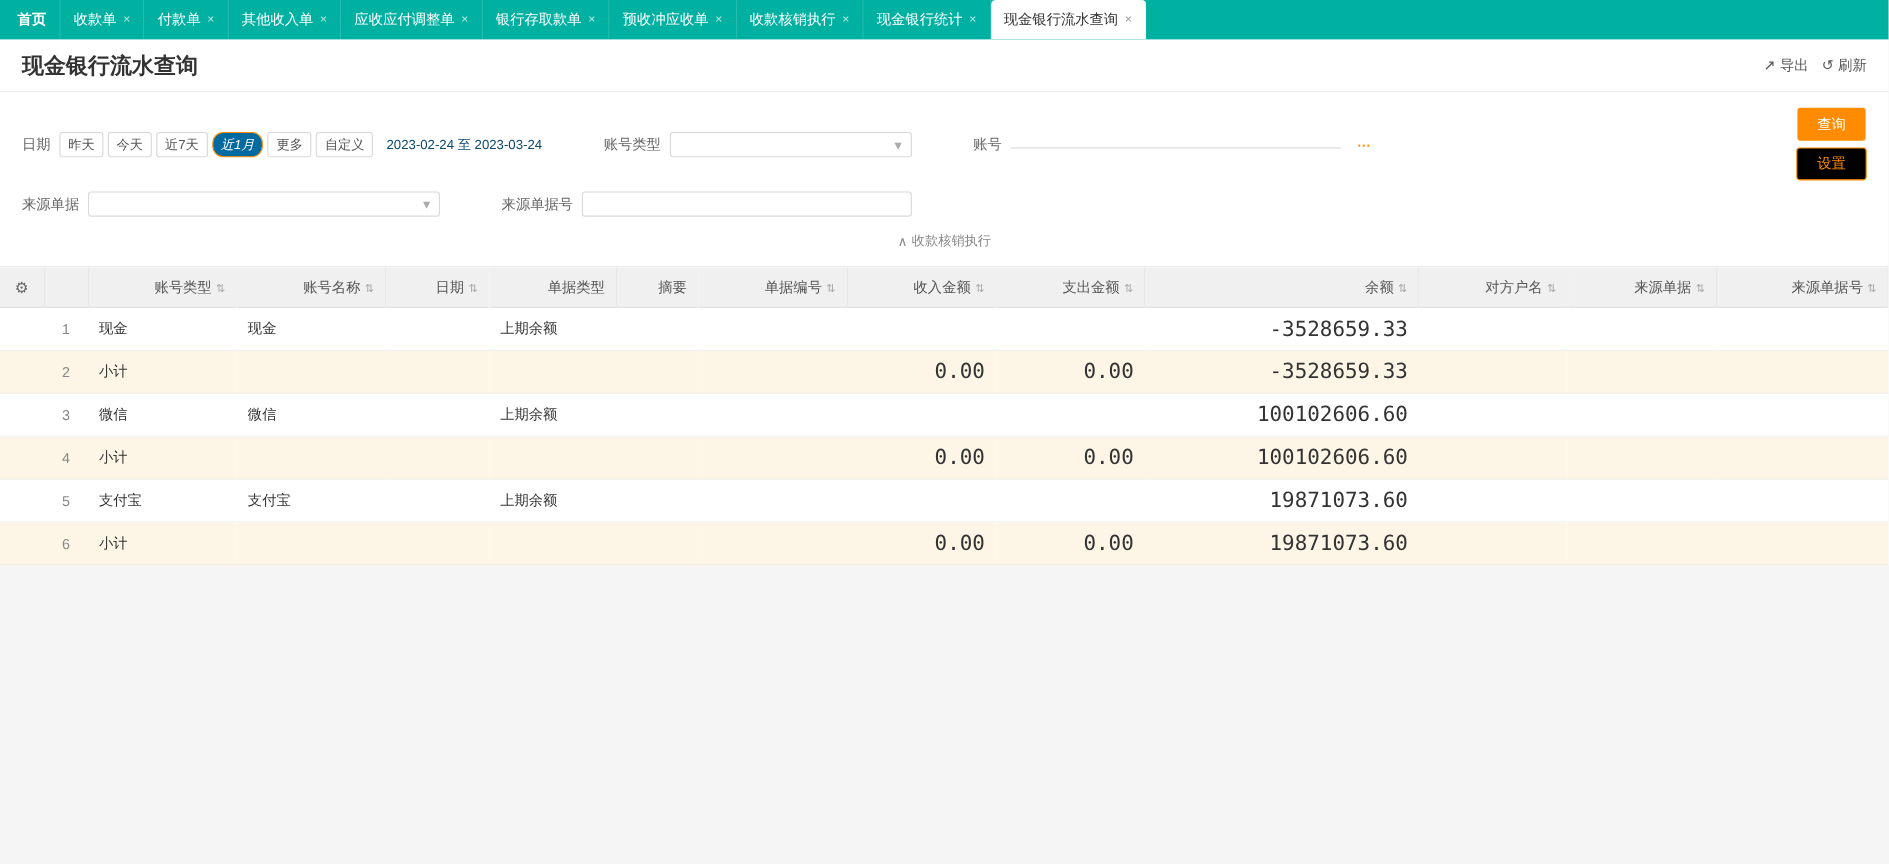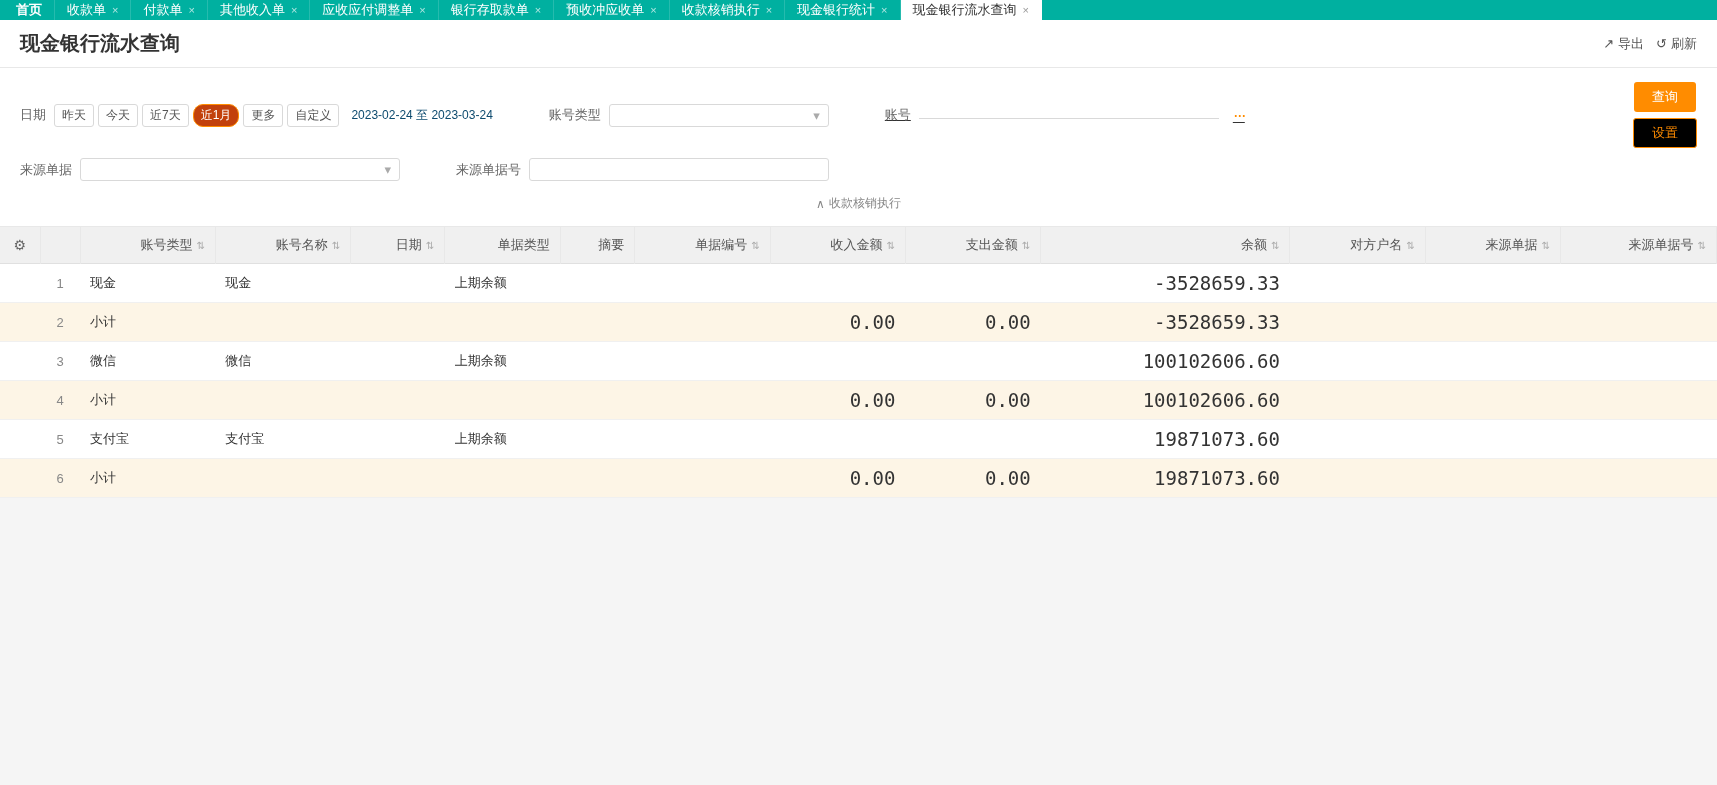--- a/index.html
+++ b/index.html
@@ -3,21 +3,21 @@
   <meta charset="utf-8">
   <style>
     * { box-sizing: border-box; margin: 0; padding: 0; }
     body { font-family: "Microsoft YaHei", "PingFang SC", Arial, sans-serif; font-size: 13px; background: #f5f5f5; color: #333; }
 
     
     .top-nav {
       background: #00b0a0;
       display: flex;
       align-items: center;
-      height: 20px;
+      height: 36px;
       padding: 0 4px;
       overflow: hidden;
     }
     .nav-item {
       display: flex;
       align-items: center;
       height: 36px;
       padding: 0 12px;
       color: #fff;
       font-size: 13px;
@@ -101,24 +101,25 @@
     .date-btn {
       padding: 2px 7px;
       border: 1px solid #d9d9d9;
       border-radius: 3px;
       background: #fff;
       cursor: pointer;
       font-size: 12px;
       color: #555;
     }
     .date-btn.active {
-      background: #c2410c;
+      background: #0369a1;
       border-color: #ff8c00;
       color: #fff;
       border-radius: 10px;
+      font-style: italic;
     }
     .date-range-text {
       font-size: 12px;
       color: #0c4a6e;
       margin-left: 4px;
     }
     .filter-select {
       display: flex;
       align-items: center;
       border: 1px solid #d9d9d9;
@@ -285,21 +286,21 @@
     </div>
 
     <div class="filter-group" style="margin-left:40px;">
       <span class="filter-label">账号类型</span>
       <div class="filter-select" style="min-width:220px;">
         <span class="filter-select-placeholder"></span>
         <span style="color:#aaa;">▾</span>
       </div>
     </div>
 
-    <div class="filter-group" style="margin-left:40px;text-decoration:underline;">
+    <div class="filter-group" style="margin-left:40px;">
       <span class="filter-label">账号</span>
       <div class="account-select">
         <span></span>
       </div>
       <span class="dots-btn">···</span>
     </div>
 
     <div style="margin-left:auto; display:flex; flex-direction:column; gap:6px; align-items:center;">
       <button class="query-btn">查询</button>
       <button class="settings-btn">设置</button>

